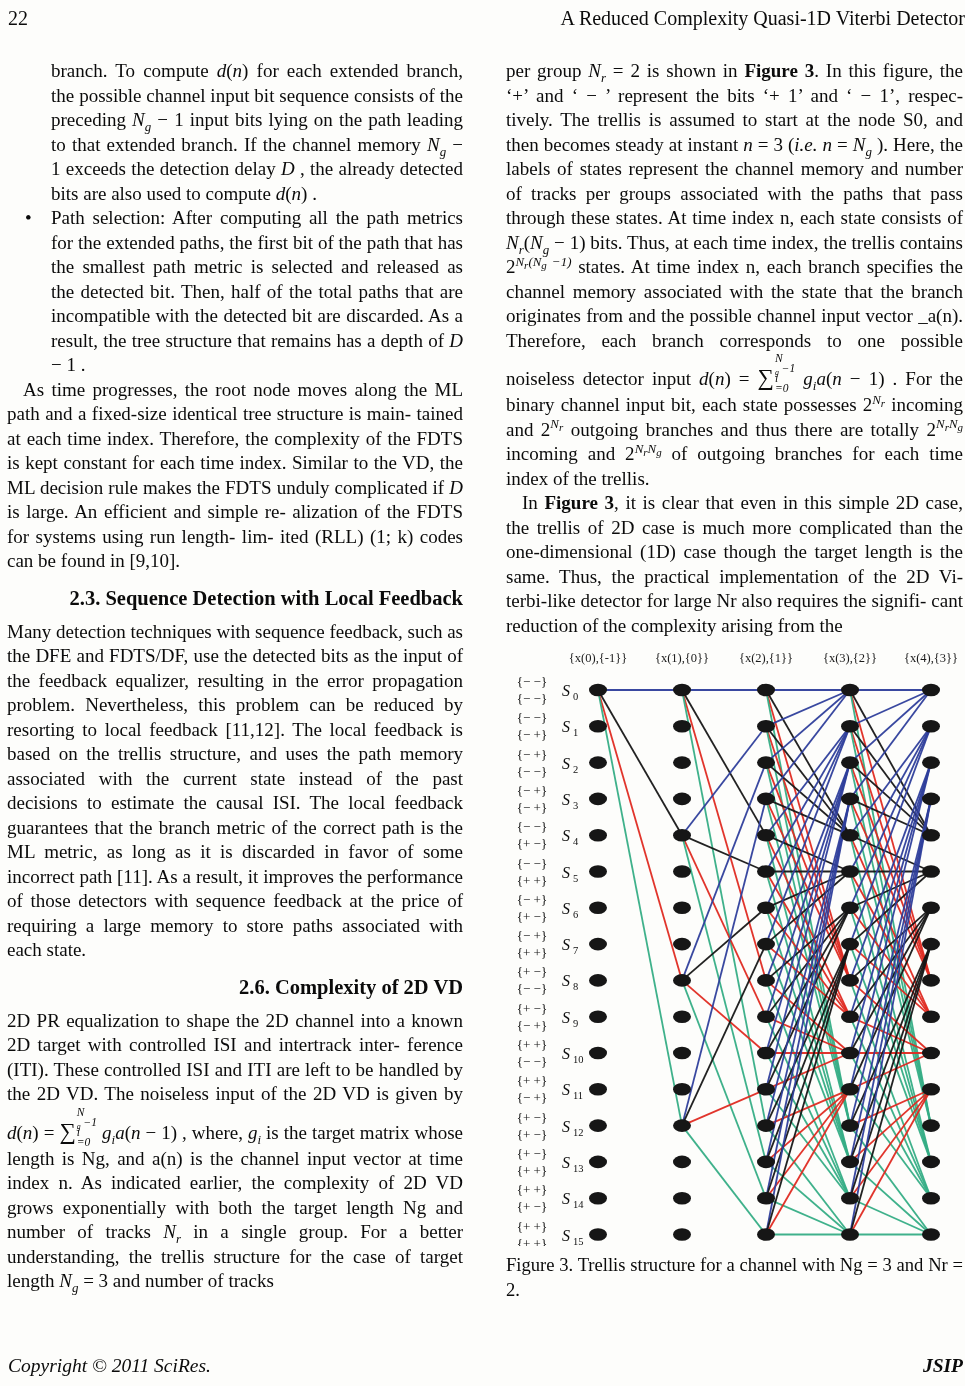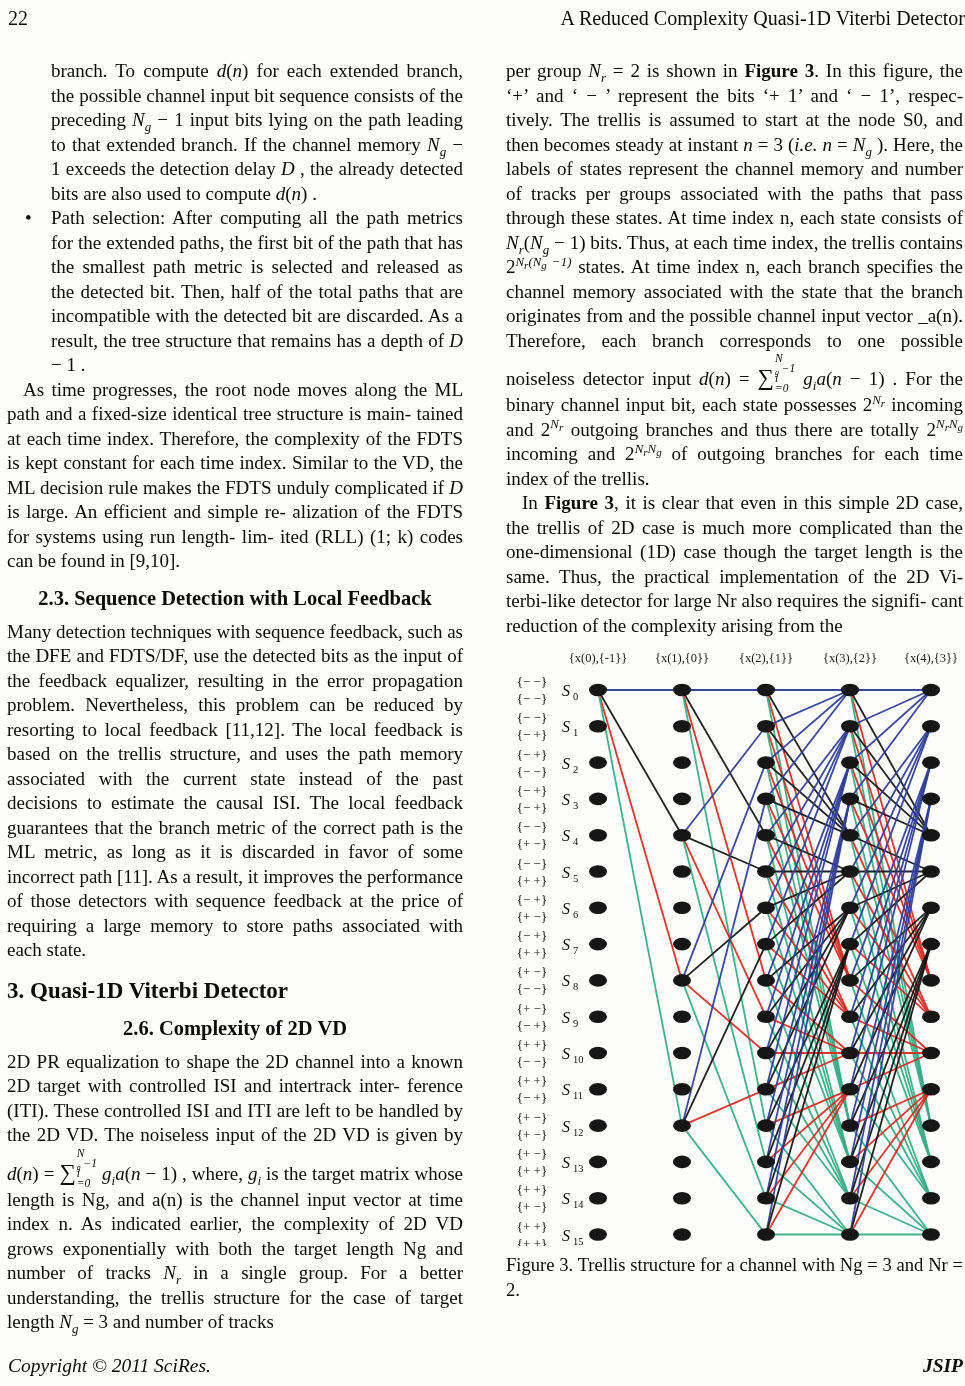--- a/index.html
+++ b/index.html
@@ -20,21 +20,21 @@
   .indent{text-indent:16px;}
   .it{font-style:italic;}
   .bd{font-weight:bold;}
   sub,sup{font-style:italic;line-height:0;}
   sub{font-size:68%;vertical-align:-0.35em;}
   sup{font-size:68%;vertical-align:0.55em;}
   sup sub{font-size:85%;vertical-align:-0.25em;}
   .sigma{font-size:23px;line-height:0;}
   .lims{display:inline-block;vertical-align:-7px;line-height:10px;font-size:11.5px;text-align:left;margin-left:1px;font-style:italic;}
   .lims span{display:block;}
-  .sec-head{font-weight:bold;font-size:20.5px;line-height:25px;margin:12px 0 9px;text-align:center;}
+  .sec-head{font-weight:bold;font-size:20.5px;line-height:25px;margin:12px 0 9px;text-align:right;}
   .sec-head-big{font-weight:bold;font-size:23px;line-height:27px;margin:14px 0 8px;text-align:left;}
   .figure-block{margin-top:8px;}
   .figure-block svg{display:block;}
   .caption{font-weight:normal;font-size:18.6px;line-height:25px;margin-top:6px;text-align:justify;}
   .footer-left{position:absolute;left:8px;top:1355px;font-size:19.5px;font-style:italic;}
   .footer-right{position:absolute;right:2px;top:1355px;font-size:19.5px;font-weight:bold;font-style:italic;}
 </style>
 </head>
 <body>
 
@@ -43,21 +43,20 @@
 
 <div class="col col-left">
   <p class="hang">branch. To compute <span class="it">d</span>(<span class="it">n</span>) for each extended branch, the possible channel input bit sequence consists of the preceding <span class="it">N</span><sub>g</sub> − 1 input bits lying on the path leading to that extended branch. If the channel memory <span class="it">N</span><sub>g</sub> − 1 exceeds the detection delay <span class="it">D</span> , the already detected bits are also used to compute <span class="it">d</span>(<span class="it">n</span>) .</p>
   <div class="bullet-wrap">
     <span class="bullet-dot">•</span>
     <p>Path selection: After computing all the path metrics for the extended paths, the first bit of the path that has the smallest path metric is selected and released as the detected bit. Then, half of the total paths that are incompatible with the detected bit are discarded. As a result, the tree structure that remains has a depth of <span class="it">D</span> − 1 .</p>
   </div>
   <p class="indent">As time progresses, the root node moves along the ML path and a fixed-size identical tree structure is main- tained at each time index. Therefore, the complexity of the FDTS is kept constant for each time index. Similar to the VD, the ML decision rule makes the FDTS unduly complicated if <span class="it">D</span> is large. An efficient and simple re- alization of the FDTS for systems using run length- lim- ited (RLL) (1; k) codes can be found in [9,10].</p>
   <h3 class="sec-head">2.3. Sequence Detection with Local Feedback</h3>
   <p>Many detection techniques with sequence feedback, such as the DFE and FDTS/DF, use the detected bits as the input of the feedback equalizer, resulting in the error propagation problem. Nevertheless, this problem can be reduced by resorting to local feedback [11,12]. The local feedback is based on the trellis structure, and uses the path memory associated with the current state instead of the past decisions to estimate the causal ISI. The local feedback guarantees that the branch metric of the correct path is the ML metric, as long as it is discarded in favor of some incorrect path [11]. As a result, it improves the performance of those detectors with sequence feedback at the price of requiring a large memory to store paths associated with each state.</p>
-  <h2 class="sec-head-big">3. Quasi-1D Viterbi Detector</h2>
   <h3 class="sec-head">2.6. Complexity of 2D VD</h3>
   <p>2D PR equalization to shape the 2D channel into a known 2D target with controlled ISI and intertrack inter- ference (ITI). These controlled ISI and ITI are left to be handled by the 2D VD. The noiseless input of the 2D VD is given by <span class="it">d</span>(<span class="it">n</span>) = <span><span class="sigma">∑</span><span class="lims"><span><span class="it">N</span><sub>g</sub> −1</span><span><span class="it">i</span>=0</span></span></span> <span class="it">g</span><sub>i</sub><span class="it">a</span>(<span class="it">n</span> − 1) , where, <span class="it">g</span><sub>i</sub> is the target matrix whose length is Ng, and a(n) is the channel input vector at time index n. As indicated earlier, the complexity of 2D VD grows exponentially with both the target length Ng and number of tracks <span class="it">N</span><sub>r</sub> in a single group. For a better understanding, the trellis structure for the case of target length <span class="it">N</span><sub>g</sub> = 3 and number of tracks</p>
 </div>
 
 <div class="col col-right">
   <p>per group <span class="it">N</span><sub>r</sub> = 2 is shown in <span class="bd">Figure 3</span>. In this figure, the ‘+’ and ‘ − ’ represent the bits ‘+ 1’ and ‘ − 1’, respec- tively. The trellis is assumed to start at the node S0, and then becomes steady at instant <span class="it">n</span> = 3 (<span class="it">i.e.</span> <span class="it">n</span> = <span class="it">N</span><sub>g</sub> ). Here, the labels of states represent the channel memory and number of tracks per groups associated with the paths that pass through these states. At time index n, each state consists of <span class="it">N</span><sub>r</sub>(<span class="it">N</span><sub>g</sub> − 1) bits. Thus, at each time index, the trellis contains 2<sup><span class="it">N</span><sub>r</sub>(<span class="it">N</span><sub>g</sub> −1)</sup> states. At time index n, each branch specifies the channel memory associated with the state that the branch originates from and the possible channel input vector _a(n). Therefore, each branch corresponds to one possible noiseless detector input <span class="it">d</span>(<span class="it">n</span>) = <span><span class="sigma">∑</span><span class="lims"><span><span class="it">N</span><sub>g</sub> −1</span><span><span class="it">i</span>=0</span></span></span> <span class="it">g</span><sub>i</sub><span class="it">a</span>(<span class="it">n</span> − 1) . For the binary channel input bit, each state possesses 2<sup><span class="it">N</span><sub>r</sub></sup> incoming and 2<sup><span class="it">N</span><sub>r</sub></sup> outgoing branches and thus there are totally 2<sup><span class="it">N</span><sub>r</sub><span class="it">N</span><sub>g</sub></sup> incoming and 2<sup><span class="it">N</span><sub>r</sub><span class="it">N</span><sub>g</sub></sup> of outgoing branches for each time index of the trellis.</p>
   <p class="indent">In <span class="bd">Figure 3</span>, it is clear that even in this simple 2D case, the trellis of 2D case is much more complicated than the one-dimensional (1D) case though the target length is the same. Thus, the practical implementation of the 2D Vi- terbi-like detector for large Nr also requires the signifi- cant reduction of the complexity arising from the</p>
   <div class="figure-block">
     <svg id="trellis" width="456" height="600" viewBox="0 0 456 600" xmlns="http://www.w3.org/2000/svg">
         <line x1="92" y1="44" x2="176" y2="44" stroke="#2e3e9b" stroke-width="1.8" stroke-opacity="0.95"></line>

